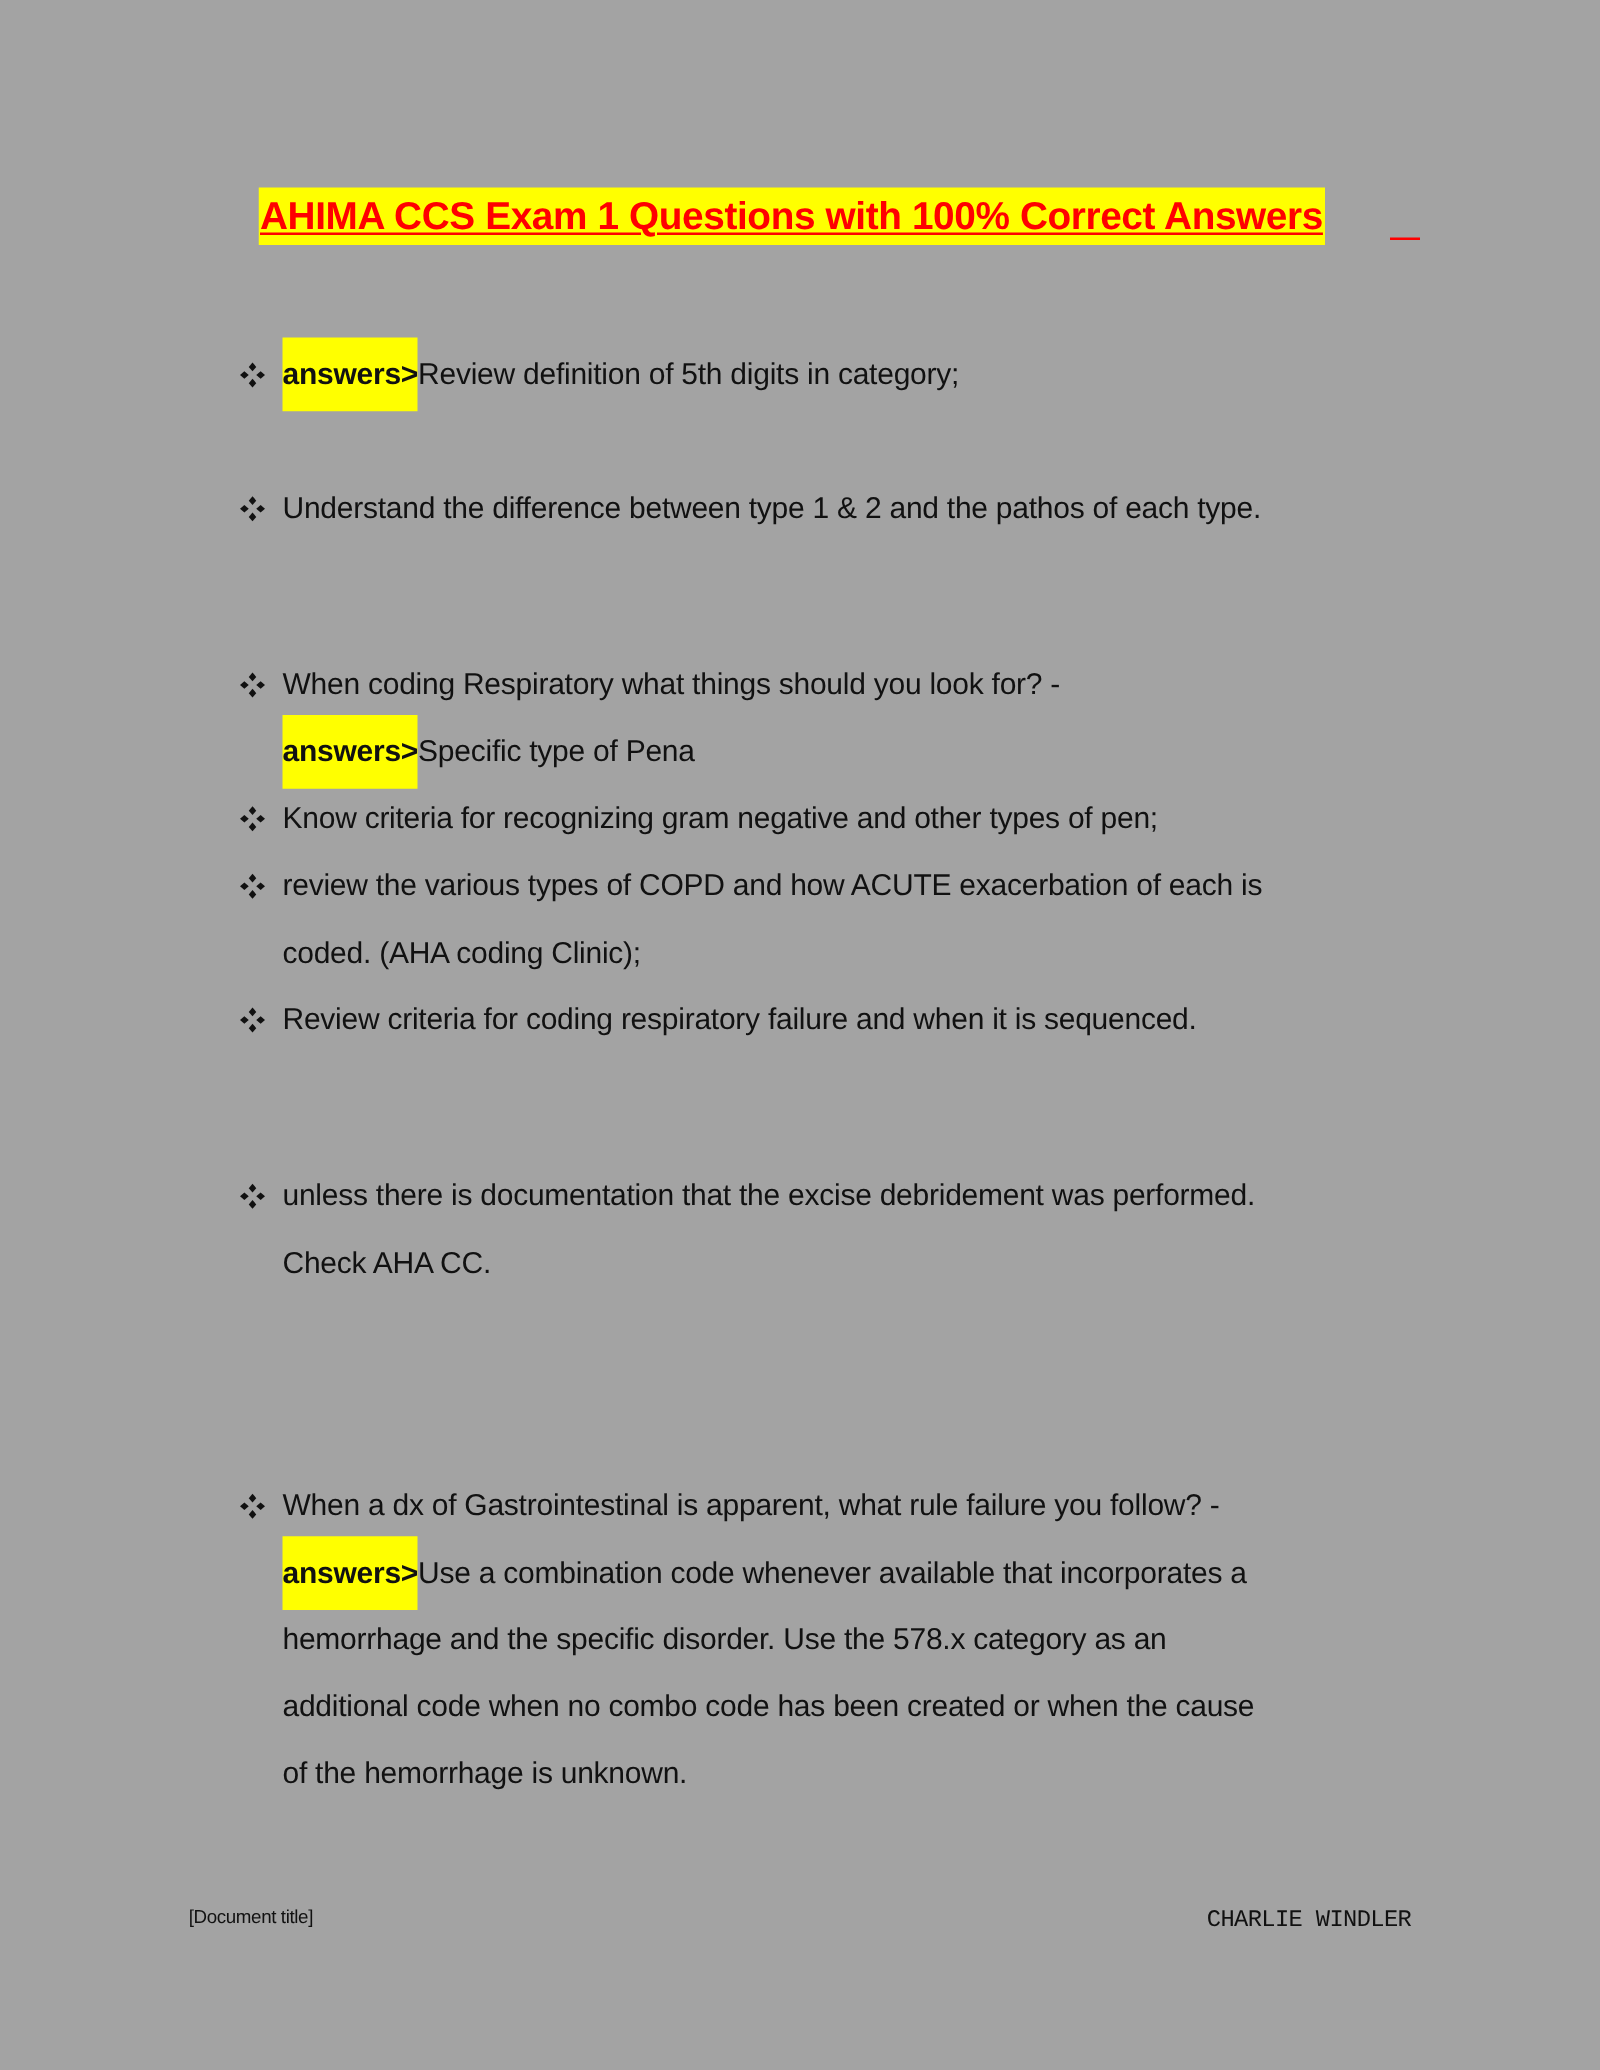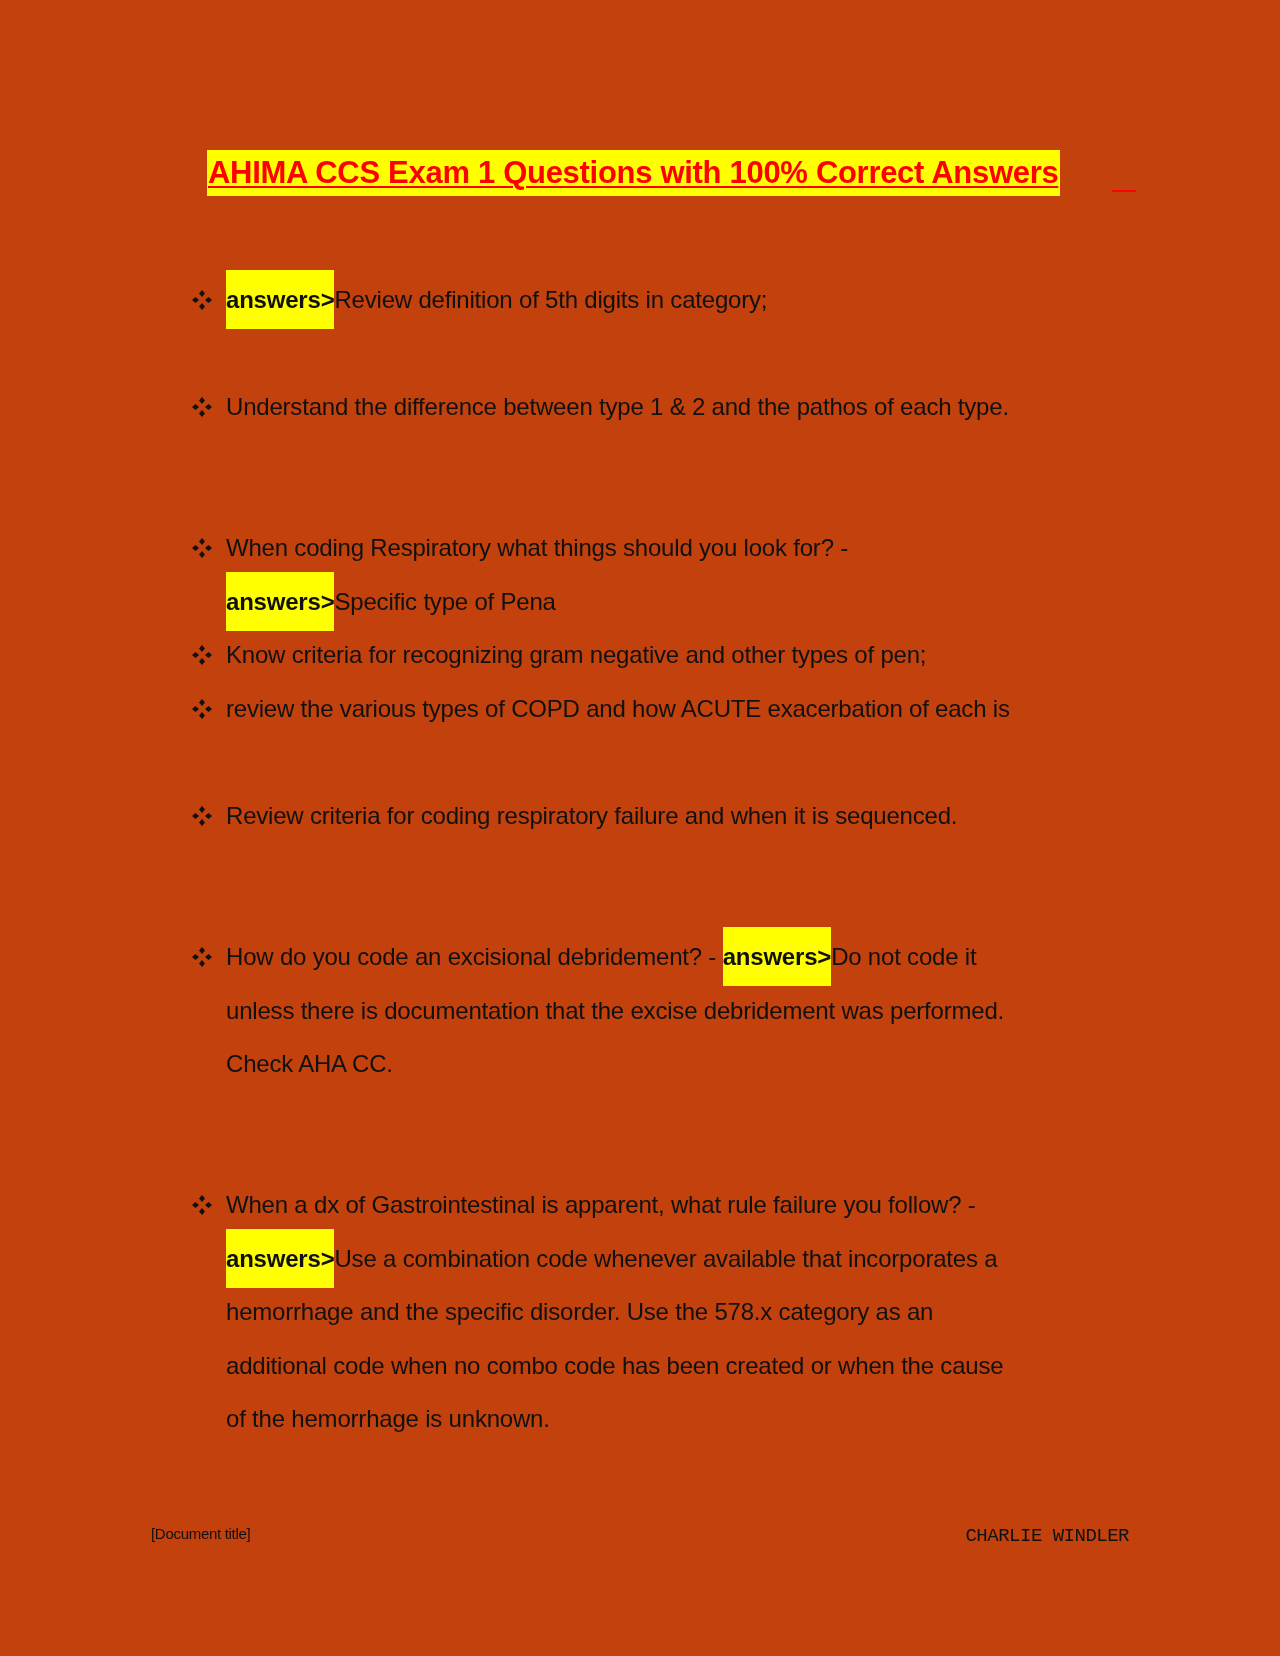--- a/index.html
+++ b/index.html
@@ -12,21 +12,21 @@
       height: 1656px;
       position: relative;
       overflow: hidden;
       font-family: "Liberation Sans", "DejaVu Sans", sans-serif;
       color: #111;
     }
     .page {
       position: absolute;
       left: 0; top: 0;
       width: 1280px; height: 1656px;
-      background: #c2410c;
+      background: #a3a3a3;
     }
     .title-wrap {
       position: absolute;
       left: 207px;
       top: 150px;
       width: 930px;
       height: 46px;
     }
     .title {
       display: inline-block;
@@ -183,20 +183,21 @@
           <g fill="#111">
             <path d="M11 1 L14 4.5 L11 8 L8 4.5 Z"></path>
             <path d="M11 14 L14 17.5 L11 21 L8 17.5 Z"></path>
             <path d="M1 11 L4.5 8 L8 11 L4.5 14 Z"></path>
             <path d="M14 11 L17.5 8 L21 11 L17.5 14 Z"></path>
           </g>
         </svg>
     </span>
     <div class="text">
       <span class="line">review the various types of COPD and how ACUTE exacerbation of each is</span>
+      <span class="line">coded. (AHA coding Clinic);</span>
     </div>
   </div>
 
   <div class="item" style="top:789px;">
     <span class="bullet">
       <svg width="22" height="22" viewBox="0 0 22 22">
           <g fill="#111">
             <path d="M11 1 L14 4.5 L11 8 L8 4.5 Z"></path>
             <path d="M11 14 L14 17.5 L11 21 L8 17.5 Z"></path>
             <path d="M1 11 L4.5 8 L8 11 L4.5 14 Z"></path>
@@ -214,21 +215,20 @@
       <svg width="22" height="22" viewBox="0 0 22 22">
           <g fill="#111">
             <path d="M11 1 L14 4.5 L11 8 L8 4.5 Z"></path>
             <path d="M11 14 L14 17.5 L11 21 L8 17.5 Z"></path>
             <path d="M1 11 L4.5 8 L8 11 L4.5 14 Z"></path>
             <path d="M14 11 L17.5 8 L21 11 L17.5 14 Z"></path>
           </g>
         </svg>
     </span>
     <div class="text">
-      <span class="line"><span>How do you code an excisional debridement? - </span><span class="ans">answers&gt;</span><span>Do not code it</span></span>
       <span class="line">unless there is documentation that the excise debridement was performed.</span>
       <span class="line">Check AHA CC.</span>
     </div>
   </div>
 
   <div class="item" style="top:1178px;">
     <span class="bullet">
       <svg width="22" height="22" viewBox="0 0 22 22">
           <g fill="#111">
             <path d="M11 1 L14 4.5 L11 8 L8 4.5 Z"></path>

